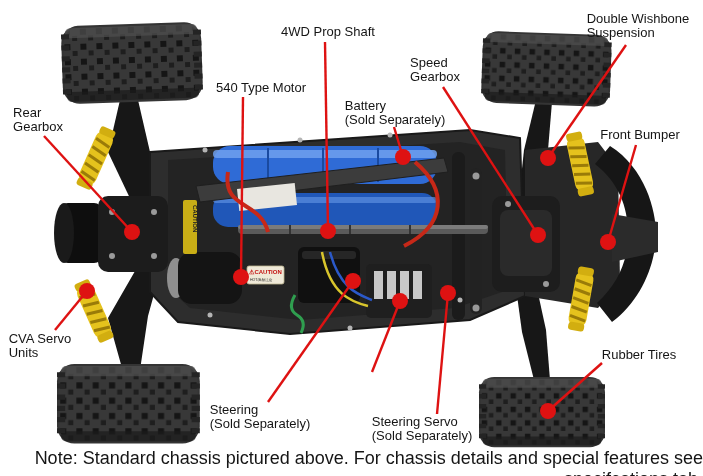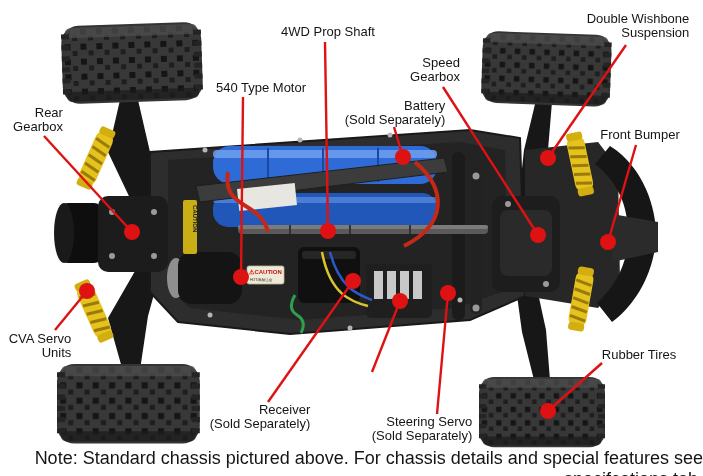--- a/index.html
+++ b/index.html
@@ -4,21 +4,21 @@
 <style>
   html,body{margin:0;padding:0;background:#fff;}
   .stage{
     position:relative;width:703px;height:476px;overflow:hidden;
     background:var(--background,#fff);
     font-family:"Liberation Sans", sans-serif;
   }
   .stage svg{position:absolute;left:0;top:0;}
   .callout-label{
     position:absolute;transform:translateX(-50%);
-    text-align:right;font-size:13px;line-height:14px;
+    text-align:left;font-size:13px;line-height:14px;
     color:var(--label-text,#151515);white-space:nowrap;z-index:5;
   }
   .callout-label span{display:block;}
   .note{
     position:absolute;left:0;right:0;top:448px;text-align:right;
     font-size:18px;color:var(--label-text,#151515);z-index:5;
   }
   .co-line{stroke:var(--callout-red,#de1212);stroke-width:2.4;fill:none;}
   .co-dot{fill:var(--callout-red,#de1212);}
   .sticker-caution{font-size:6px;font-weight:bold;fill:#c41212;}
@@ -234,21 +234,21 @@
   </div>
 
   <div class="callout-label" style="left:639px;top:348px">
     <span>Rubber Tires</span>
   </div>
 
   <div class="callout-label" style="left:358px;top:373px">
   </div>
 
   <div class="callout-label" style="left:260px;top:403px">
-    <span>Receiver</span>
+    <span>Steering</span>
     <span>(Sold Separately)</span>
   </div>
 
   <div class="callout-label" style="left:422px;top:415px">
     <span>Steering Servo</span>
     <span>(Sold Separately)</span>
   </div>
 
   <div class="note">Note: Standard chassis pictured above. For chassis details and special features see specifcations tab.</div>
 </div>

